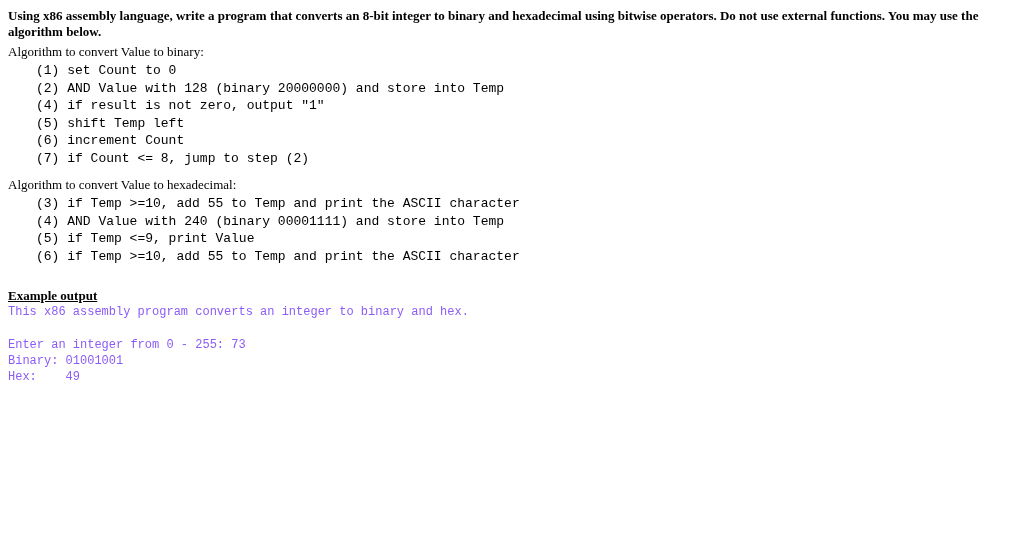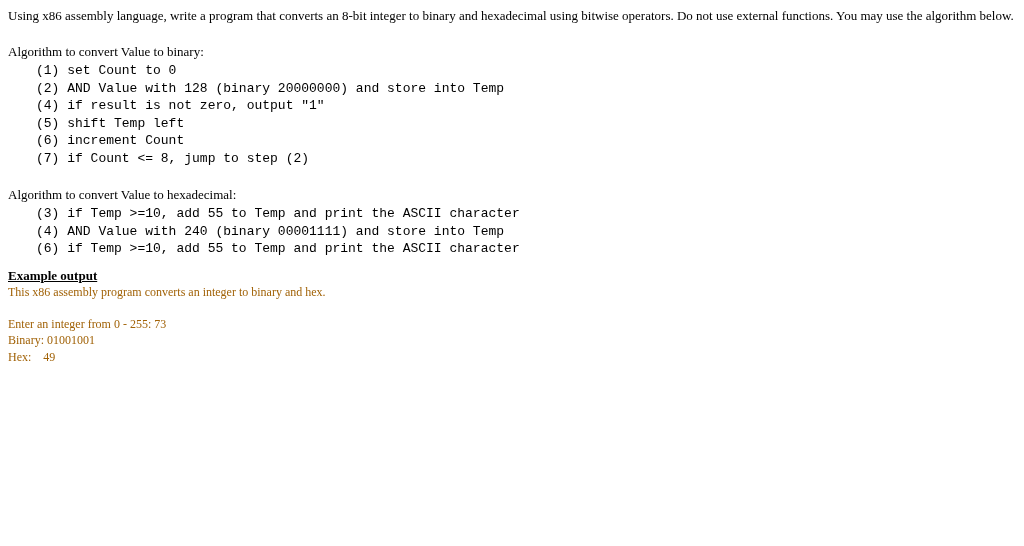--- a/index.html
+++ b/index.html
@@ -7,43 +7,44 @@
       font-size: 13px;
       color: #000;
       margin: 0;
       padding: 8px 8px;
       background: #fff;
       width: 1024px;
       box-sizing: border-box;
     }
     .intro {
       margin-bottom: 4px;
+      font-weight: bold;
     }
     .algo-title {
-      margin-top: 20px;
+      margin-top: 4px;
       margin-bottom: 2px;
     }
     .steps {
       margin: 0 0 10px 0;
       padding-left: 28px;
     }
     .steps .step {
       line-height: 1.35;
       font-family: Liberation Mono, monospace;
     }
     .example-heading {
       text-decoration: underline;
       font-weight: bold;
-      margin-top: 10px;
+      margin-top: 23px;
       margin-bottom: 0;
     }
     .console {
-      font-family: Liberation Serif, serif;
+      font-family: Liberation Mono, monospace;
       font-size: 12px;
-      color: #a16207;
+      color: #8b5cf6;
       line-height: 1.35;
       white-space: pre;
       margin-top: 0;
     }
   </style>
 </head>
 <body>
 
 <div class="intro">Using x86 assembly language, write a program that converts an 8-bit integer to binary and hexadecimal using bitwise operators.  Do not use external functions.  You may use the algorithm below.</div>
 
@@ -54,20 +55,21 @@
   <div class="step">(4)  if result is not zero, output "1"</div>
   <div class="step">(5)  shift Temp left</div>
   <div class="step">(6)  increment Count</div>
   <div class="step">(7)  if Count &lt;= 8, jump to step (2)</div>
 </div>
 
 <div class="algo-title">Algorithm to convert Value to hexadecimal:</div>
 <div class="steps">
   <div class="step">(3)  if Temp &gt;=10, add 55 to Temp and print the ASCII character</div>
   <div class="step">(4)  AND Value with 240 (binary 00001111) and store into Temp</div>
+  <div class="step">(5)  if Temp &lt;=9, print Value</div>
   <div class="step">(6)  if Temp &gt;=10, add 55 to Temp and print the ASCII character</div>
 </div>
 
 <div class="example-heading">Example output</div>
 <div class="console"><span>This x86 assembly program converts an integer to binary and hex.</span>
 <span></span>
 <span>Enter an integer from 0 - 255: 73</span>
 <span>Binary: 01001001</span>
 <span>Hex:    49</span></div>
 

